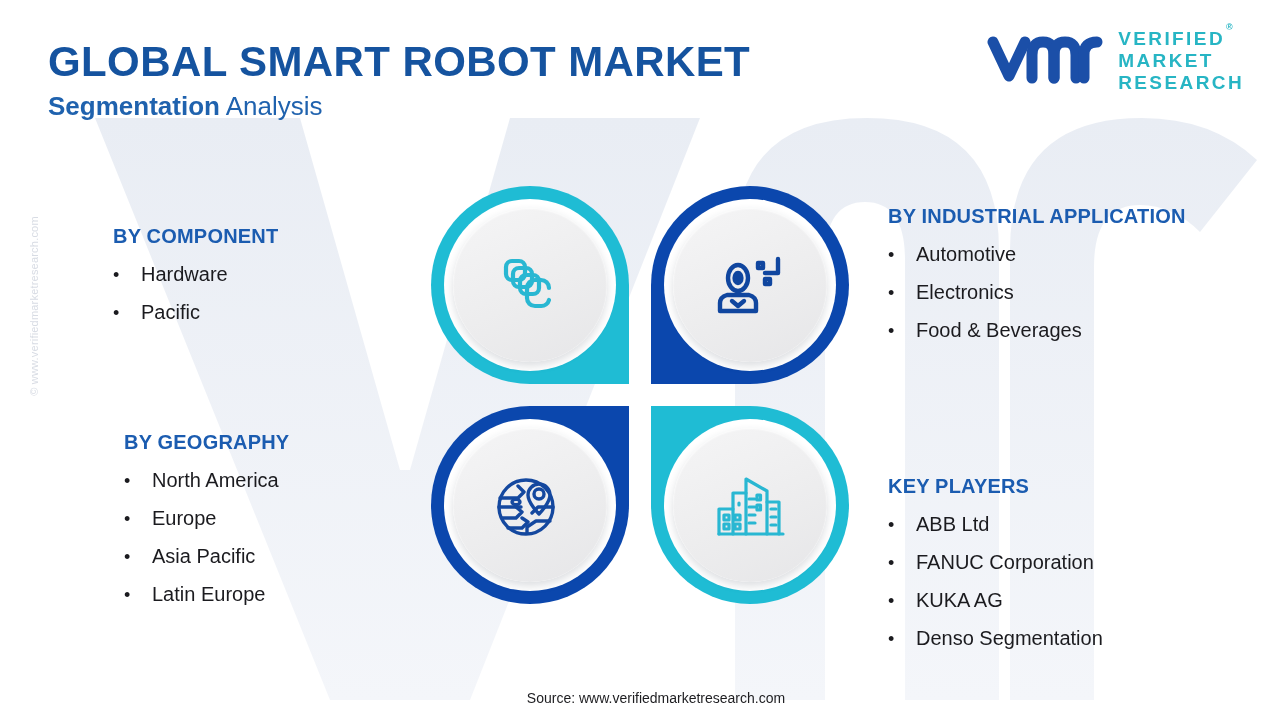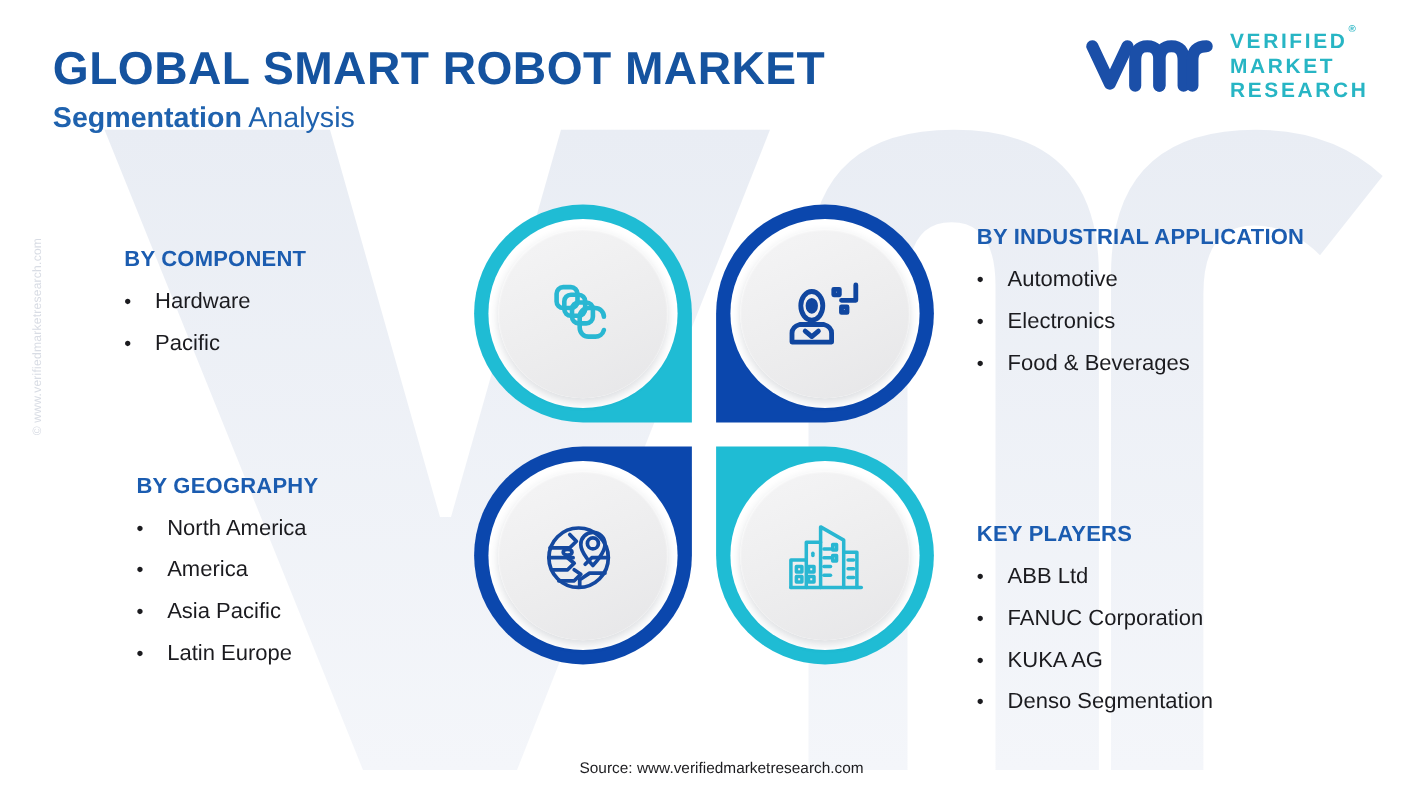--- a/index.html
+++ b/index.html
@@ -257,21 +257,21 @@
 
 <div class="col" id="col-bl">
   <div class="col-title">BY GEOGRAPHY</div>
   <ul class="bullets">
     <li>
         <span class="dot">•</span>
         <span>North America</span>
       </li>
     <li>
         <span class="dot">•</span>
-        <span>America</span>
+        <span>Europe</span>
       </li>
     <li>
         <span class="dot">•</span>
         <span>Asia Pacific</span>
       </li>
     <li>
         <span class="dot">•</span>
         <span>Latin Europe</span>
       </li>
   </ul>

